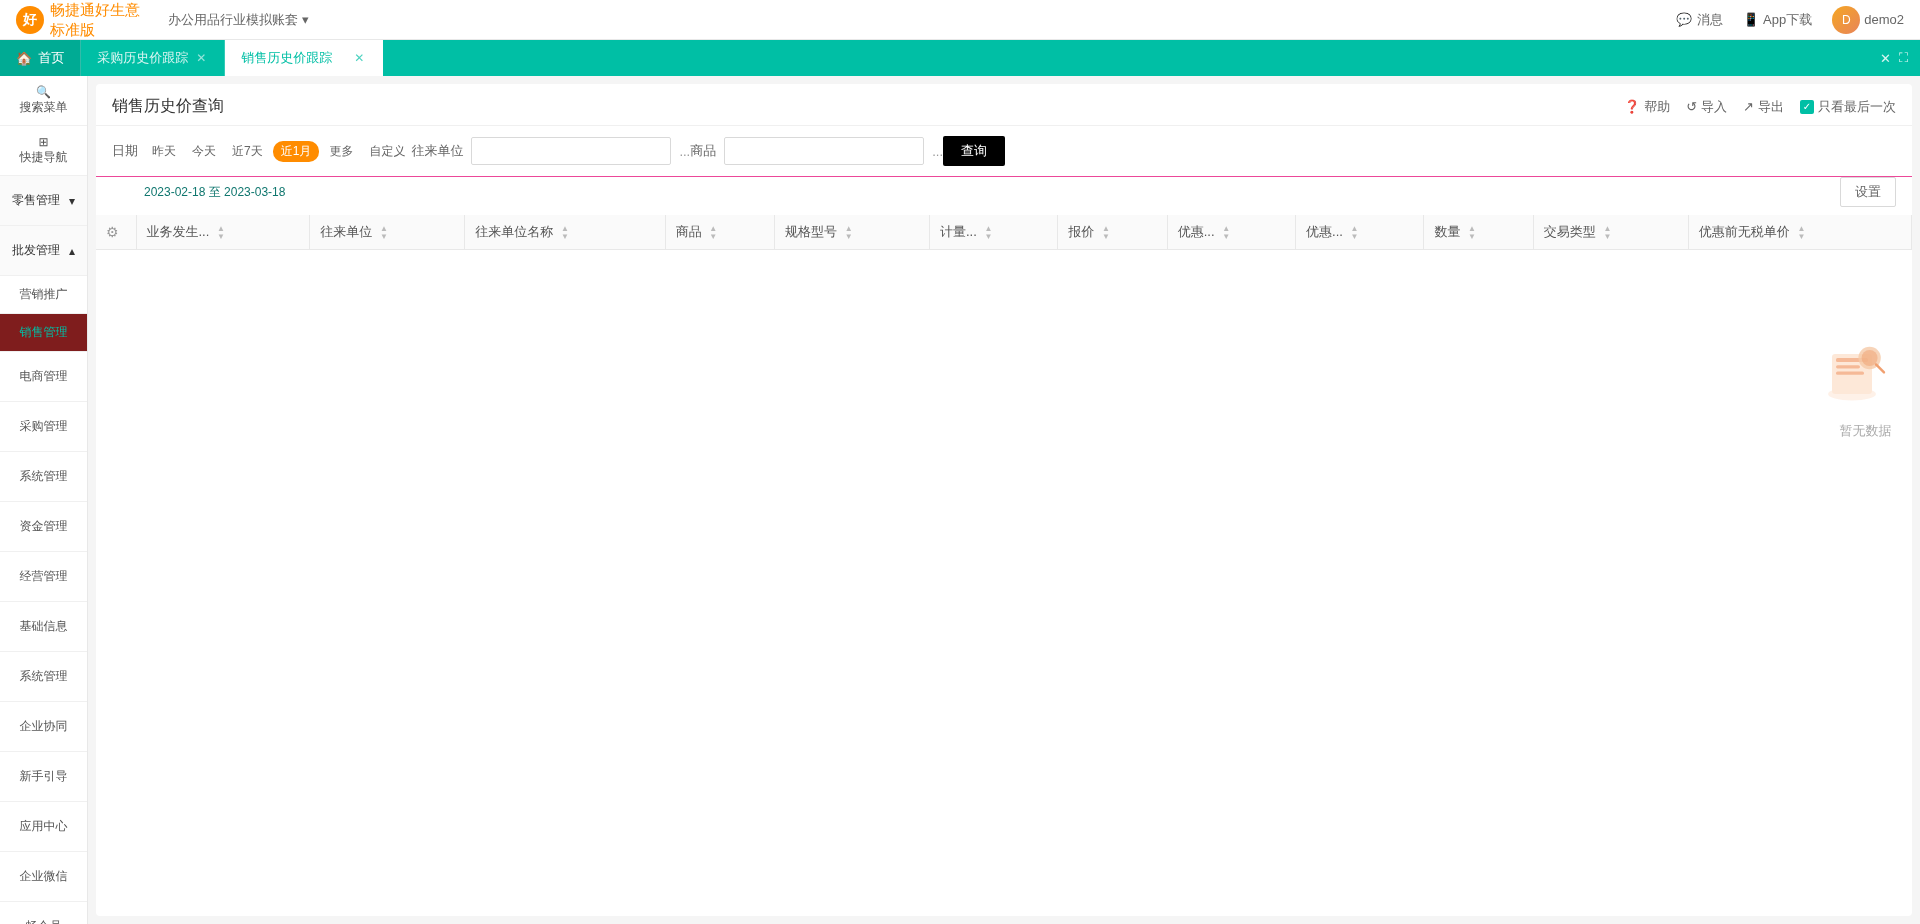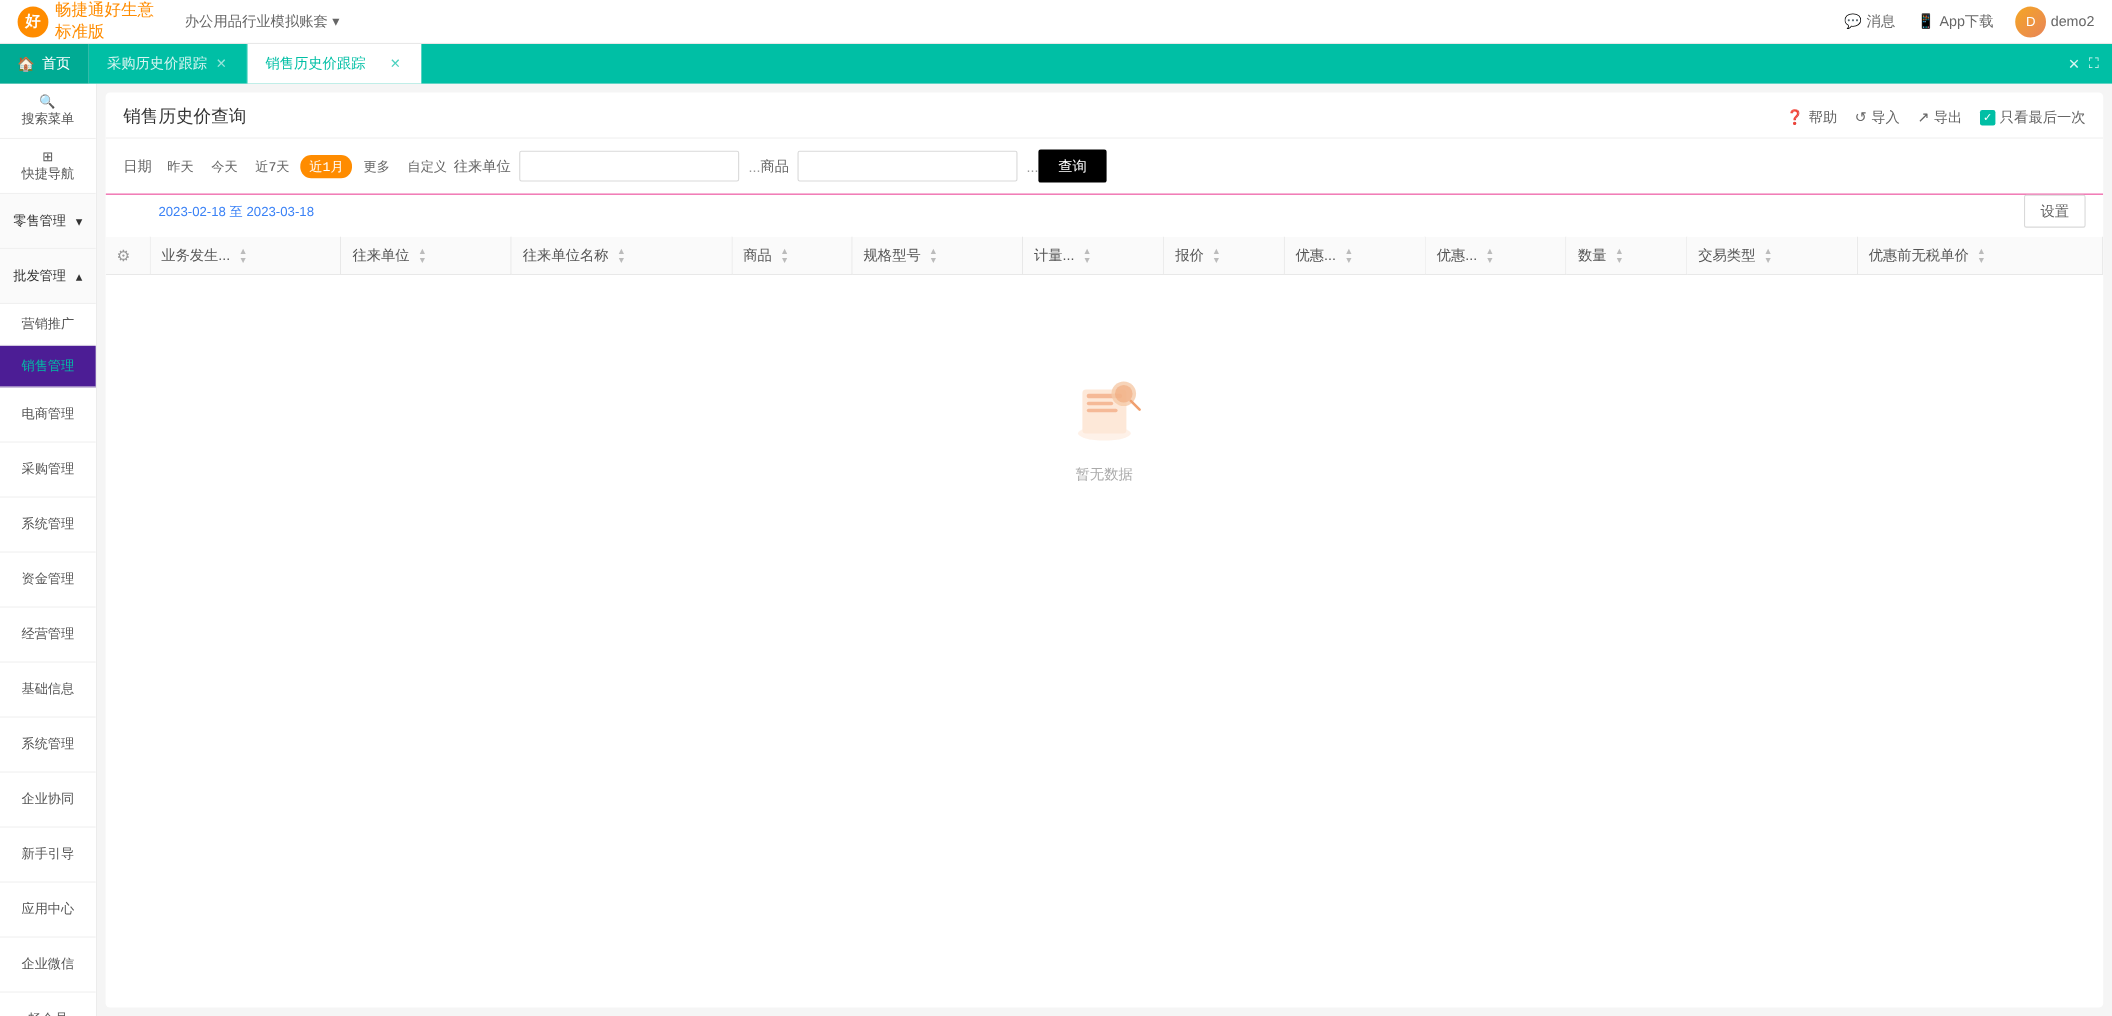--- a/index.html
+++ b/index.html
@@ -168,21 +168,21 @@
       align-items: center;
       justify-content: center;
       padding: 10px 8px;
       cursor: pointer;
       font-size: 12px;
       color: #555;
       border-bottom: 1px solid #f0f0f0;
       text-align: left;
       min-height: 38px;
     }
-    .sidebar-sub-item.active { color: #00bfa5; background: #4c1d95; }
+    .sidebar-sub-item.active { color: #00bfa5; background: #7f1d1d; }
 
     
     .content-area {
       flex: 1;
       display: flex;
       flex-direction: column;
       overflow: hidden;
       background: #f5f5f5;
     }
 
@@ -261,21 +261,20 @@
       display: flex;
       align-items: center;
       gap: 4px;
     }
     .date-btn {
       padding: 2px 6px;
       font-size: 12px;
       color: #666;
       cursor: pointer;
       border-radius: 2px;
-      font-family: Liberation Mono, monospace;
     }
     .date-btn.active {
       background: #ff8c00;
       color: white;
       border-radius: 10px;
       padding: 2px 8px;
     }
     .date-range {
       font-size: 12px;
       color: #999;
@@ -349,21 +348,21 @@
     .gear-icon {
       color: #999;
       cursor: pointer;
       font-size: 14px;
     }
 
     
     .empty-state {
       display: flex;
       flex-direction: column;
-      align-items: center;
+      align-items: flex-end;
       justify-content: center;
       padding: 80px 20px;
       color: #999;
     }
     .empty-icon {
       width: 80px;
       height: 80px;
       margin-bottom: 12px;
     }
     .empty-text {
@@ -541,21 +540,21 @@
         <div class="filter-group">
           <span class="filter-label">商品</span>
           <input class="filter-input-field" type="text" style="">
           <span class="filter-dots">...</span>
         </div>
 
         <button class="query-btn">查询</button>
       </div>
 
       <div style="padding: 0 16px 8px; display:flex; align-items:center; justify-content:space-between;">
-        <span class="date-range" style="font-size:12px;color:#3b82f6; margin-left: 32px;">2023-02-18 至 2023-03-18</span>
+        <span class="date-range" style="font-size:12px;color:#0f766e; margin-left: 32px;">2023-02-18 至 2023-03-18</span>
         <button class="settings-btn">设置</button>
       </div>
 
       <div class="table-area">
         <table class="data-table">
           <thead>
             <tr>
               <th class="settings-col">
                 <span class="gear-icon">⚙</span>
               </th>

